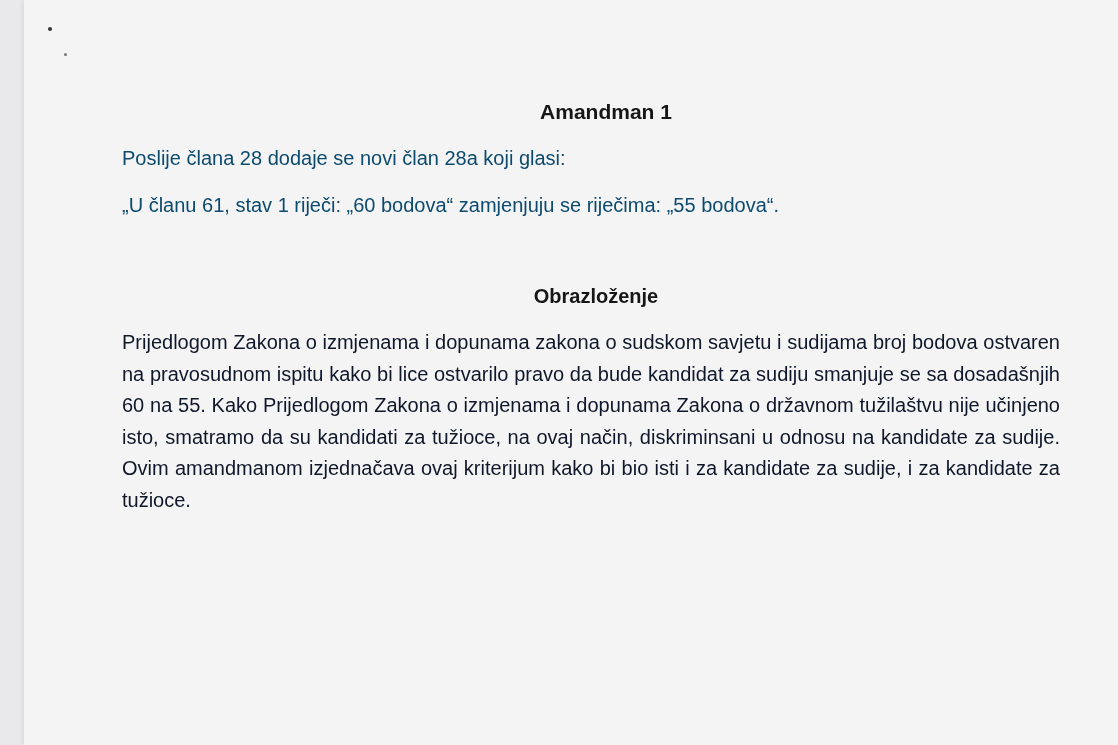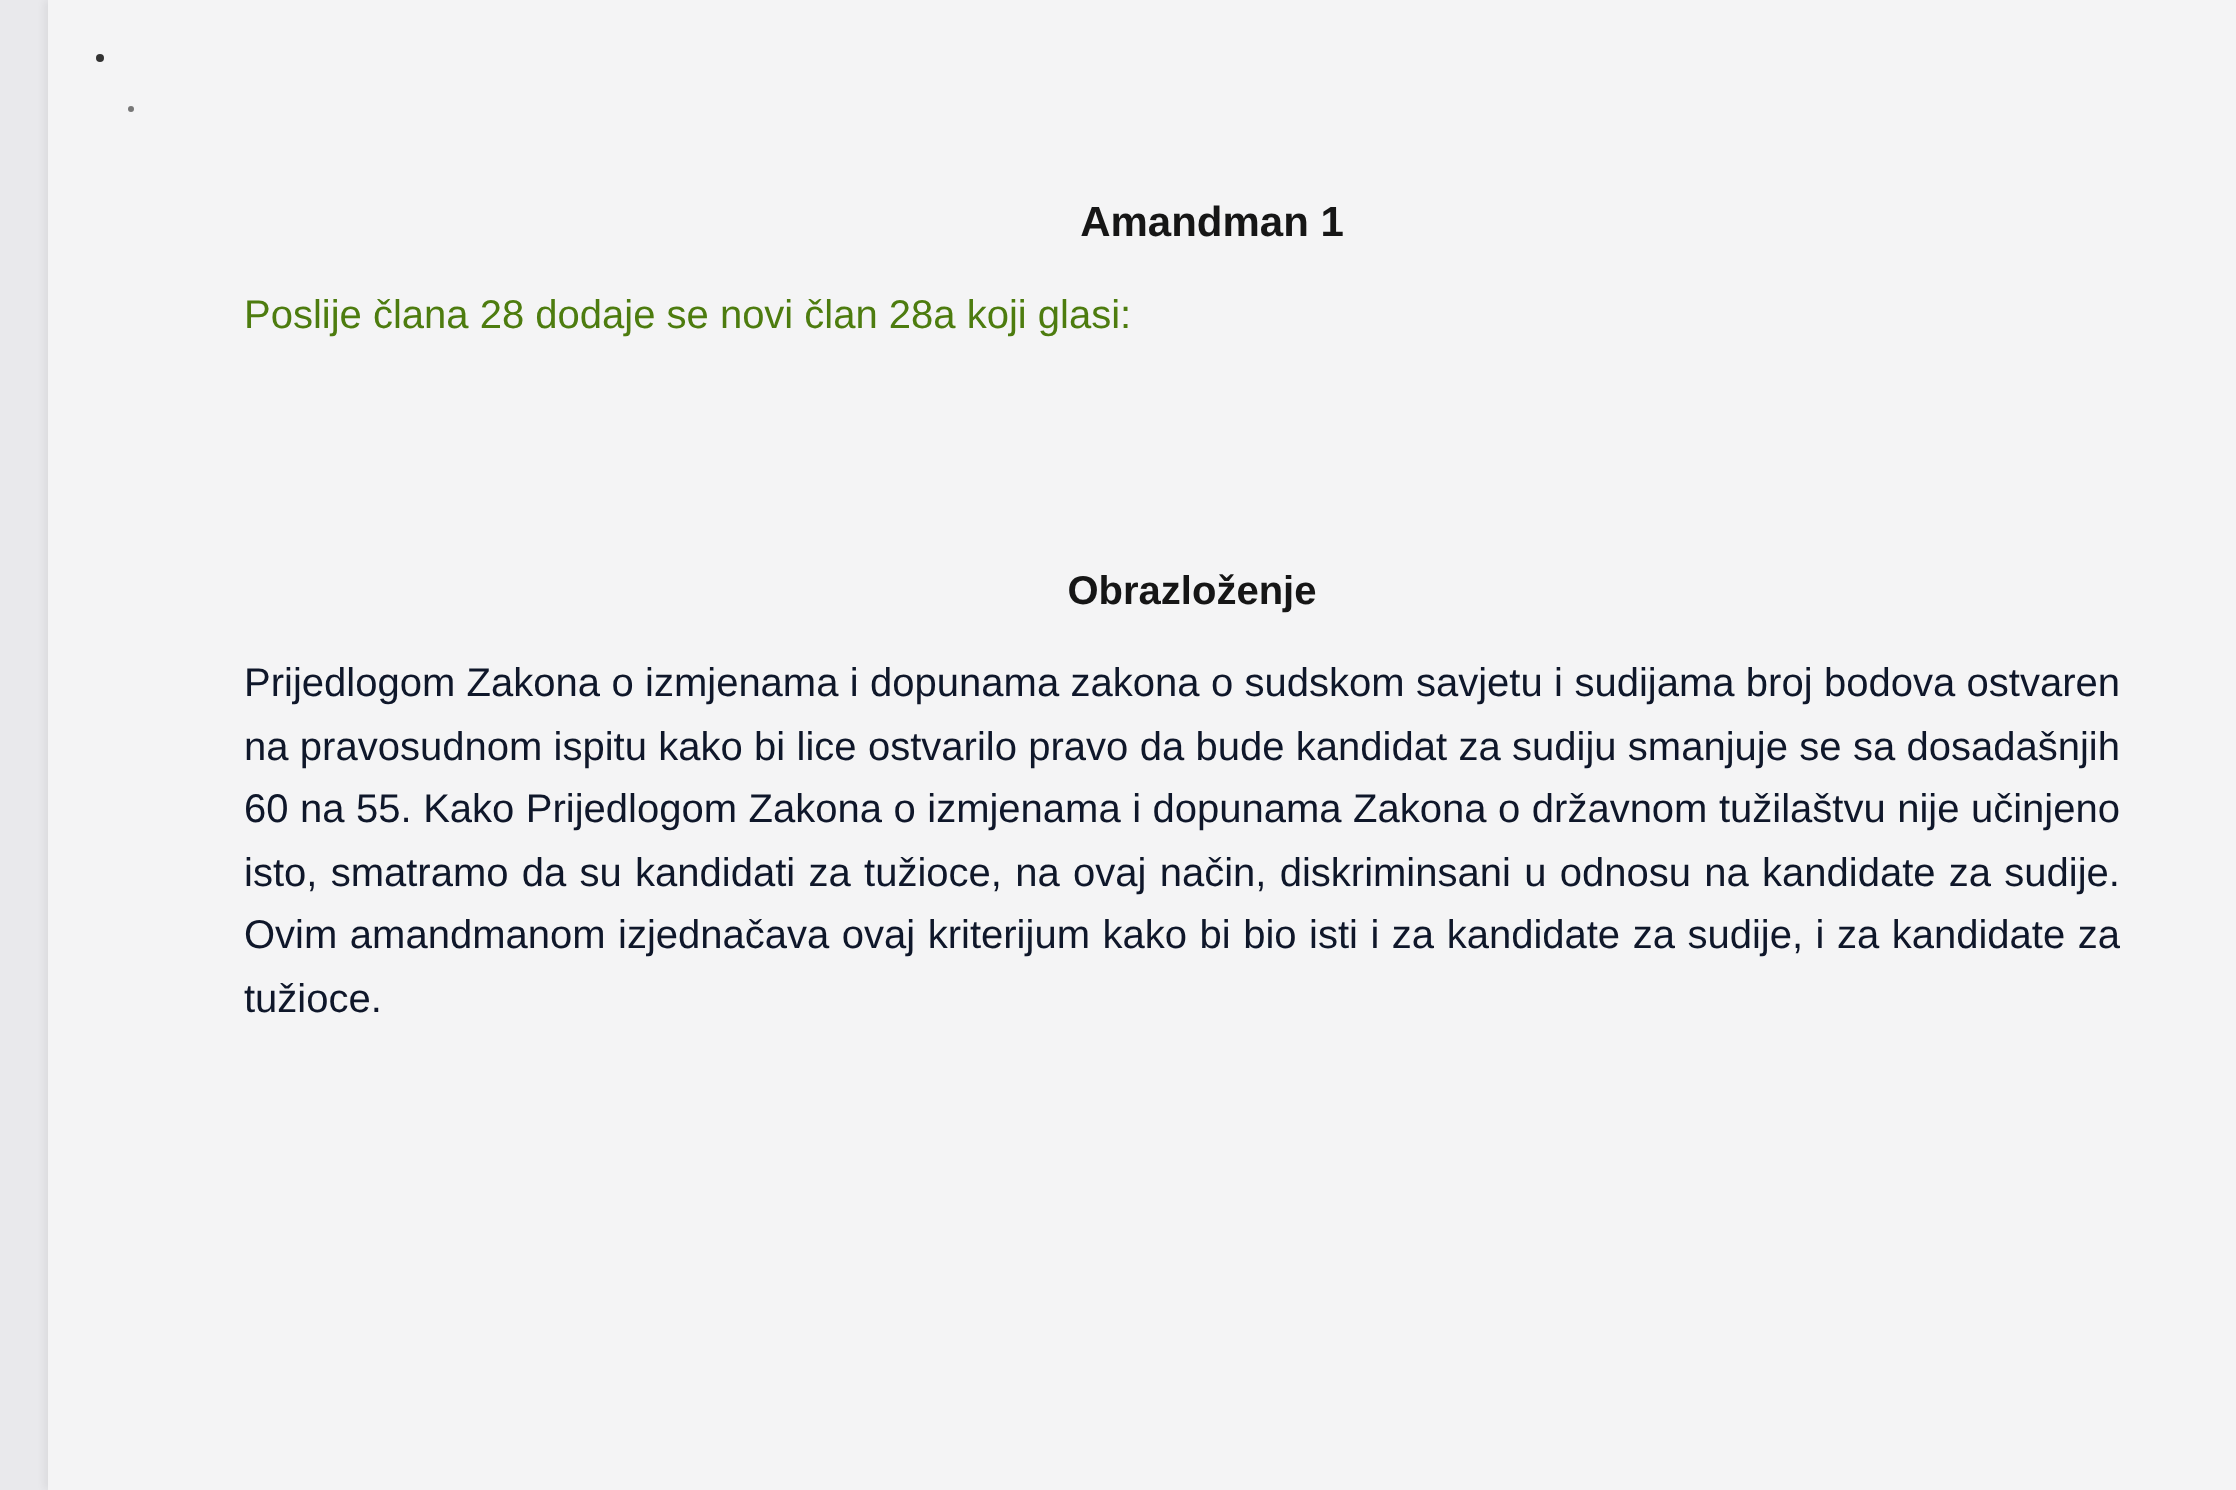--- a/index.html
+++ b/index.html
@@ -13,37 +13,38 @@
       position: absolute; left: 24px; top: 0; width: 1094px; height: 745px;
       background: #f4f4f5;
       box-shadow: -2px 0 4px rgba(0,0,0,0.06);
     }
     .speck { position: absolute; background: #333; border-radius: 50%; }
     .title {
       position: absolute; top: 100px; left: 0; width: 100%;
       text-align: center; font-weight: bold; font-size: 21px; color: #161616;
       padding-left: 70px; box-sizing: border-box;
     }
-    .line { position: absolute; left: 98px; font-size: 20px; color: #4d7c0f; white-space: nowrap; }
+    .line { position: absolute; left: 98px; font-size: 20px; color: #0c4a6e; white-space: nowrap; }
     .para {
       position: absolute; left: 98px; top: 327px; width: 938px;
       font-size: 20px; line-height: 31.5px; color: #0f172a;
       text-align: justify; text-align-last: left;
     }
     .heading2 {
       position: absolute; top: 285px; left: 0; width: 100%;
       text-align: center; font-weight: bold; font-size: 20px; color: #161616;
       padding-left: 50px; box-sizing: border-box;
     }
   </style>
 </head>
 <body>
 
 <div class="page">
   <div class="speck" style="left:24px; top:27px; width:4px; height:4px;"></div>
   <div class="speck" style="left:40px; top:53px; width:3px; height:3px; background:#777;"></div>
 
   <div class="title">Amandman 1</div>
   <div class="line" style="top:147px;">Poslije člana 28 dodaje se novi član 28a koji glasi:</div>
+  <div class="line" style="top:194px;">„U članu 61, stav 1 riječi: „60 bodova“ zamjenjuju se riječima: „55 bodova“.</div>
 
   <div class="heading2">Obrazloženje</div>
   <div class="para">Prijedlogom Zakona o izmjenama i dopunama zakona o sudskom savjetu i sudijama broj bodova ostvaren na pravosudnom ispitu kako bi lice ostvarilo pravo da bude kandidat za sudiju smanjuje se sa dosadašnjih 60 na 55. Kako Prijedlogom Zakona o izmjenama i dopunama Zakona o državnom tužilaštvu nije učinjeno isto, smatramo da su kandidati za tužioce, na ovaj način, diskriminsani u odnosu na kandidate za sudije. Ovim amandmanom izjednačava ovaj kriterijum kako bi bio isti i za kandidate za sudije, i za kandidate za tužioce.</div>
 </div>
 
 </body></html>

